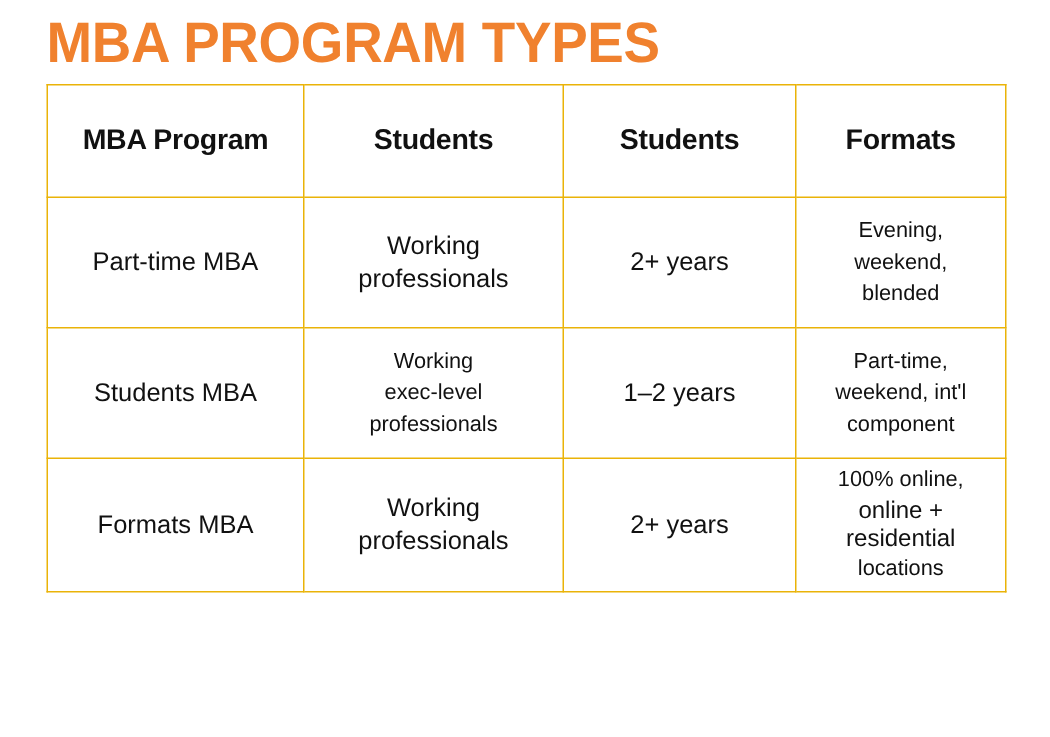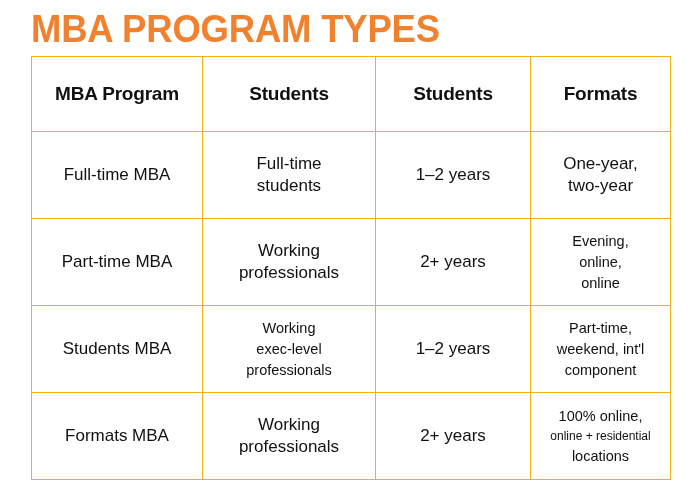--- a/index.html
+++ b/index.html
@@ -61,21 +61,21 @@
   }
 
   tbody tr { height: 87px; }
   tbody td {
     font-size: 17px;
     line-height: 22px;
     font-weight: normal;
   }
   .ln { display: block; }
   .sz-sm { font-size: 14.5px; line-height: 21px; margin-left: 30px; }
-  .sz-xs { font-size: 12px; line-height: 19px; }
+  .sz-xs { font-size: 16px; line-height: 19px; }
 </style>
 </head>
 <body>
 
 <div id="page-title">MBA PROGRAM TYPES</div>
 
 <table id="program-table">
   <colgroup>
     <col class="c1">
       <col class="c2">
@@ -85,42 +85,30 @@
   <thead>
     <tr>
       <th>MBA Program</th>
       <th>Students</th>
       <th>Students</th>
       <th>Formats</th>
     </tr>
   </thead>
   <tbody>
     <tr>
-      <td>Full-time MBA</td>
-      <td>
-        <span class="ln">Full-time</span>
-        <span class="ln">students</span>
-      </td>
-      <td>1–2 years</td>
-      <td>
-        <span class="ln">One-year,</span>
-        <span class="ln">two-year</span>
-      </td>
-    </tr>
-    <tr>
       <td>Part-time MBA</td>
       <td>
         <span class="ln">Working</span>
         <span class="ln">professionals</span>
       </td>
       <td>2+ years</td>
       <td class="sz-sm">
         <span class="ln">Evening,</span>
-        <span class="ln">online,</span>
-        <span class="ln">online</span>
+        <span class="ln">weekend,</span>
+        <span class="ln">blended</span>
       </td>
     </tr>
     <tr>
       <td>Students MBA</td>
       <td class="sz-sm">
         <span class="ln">Working</span>
         <span class="ln">exec-level</span>
         <span class="ln">professionals</span>
       </td>
       <td>1–2 years</td>

